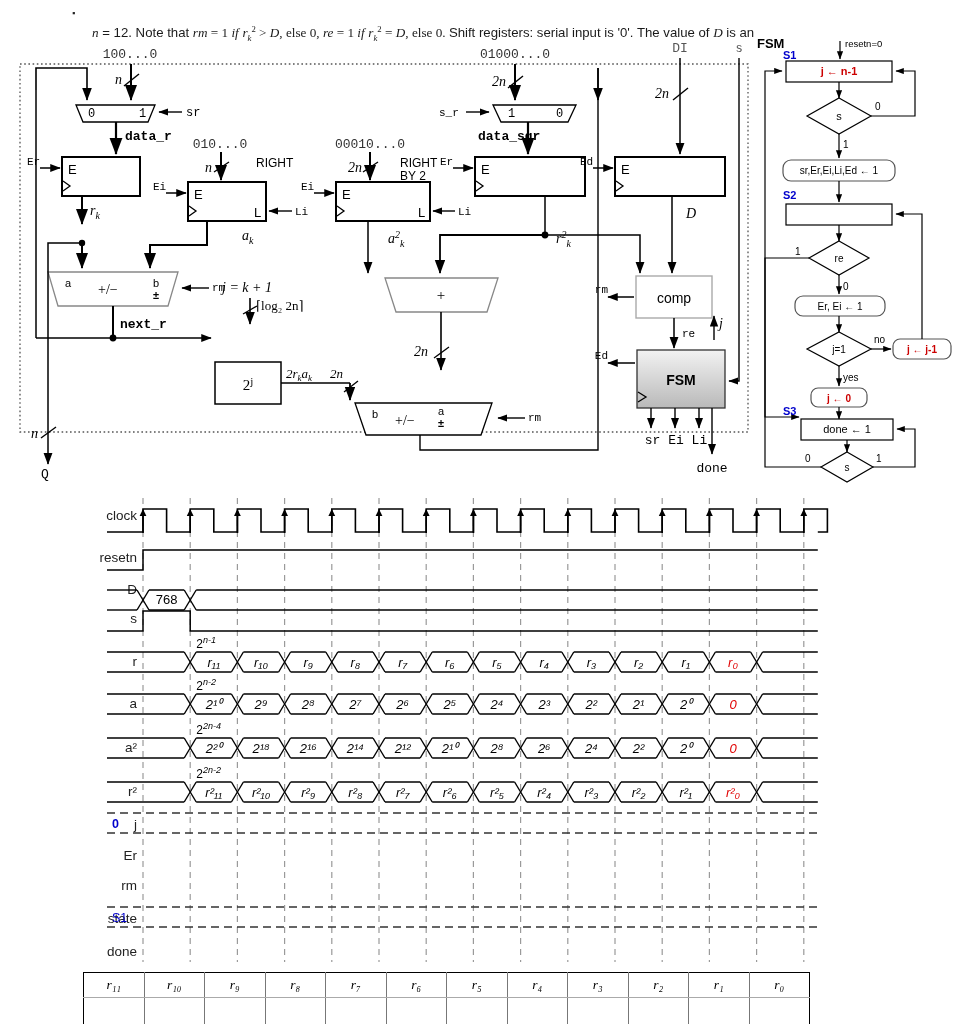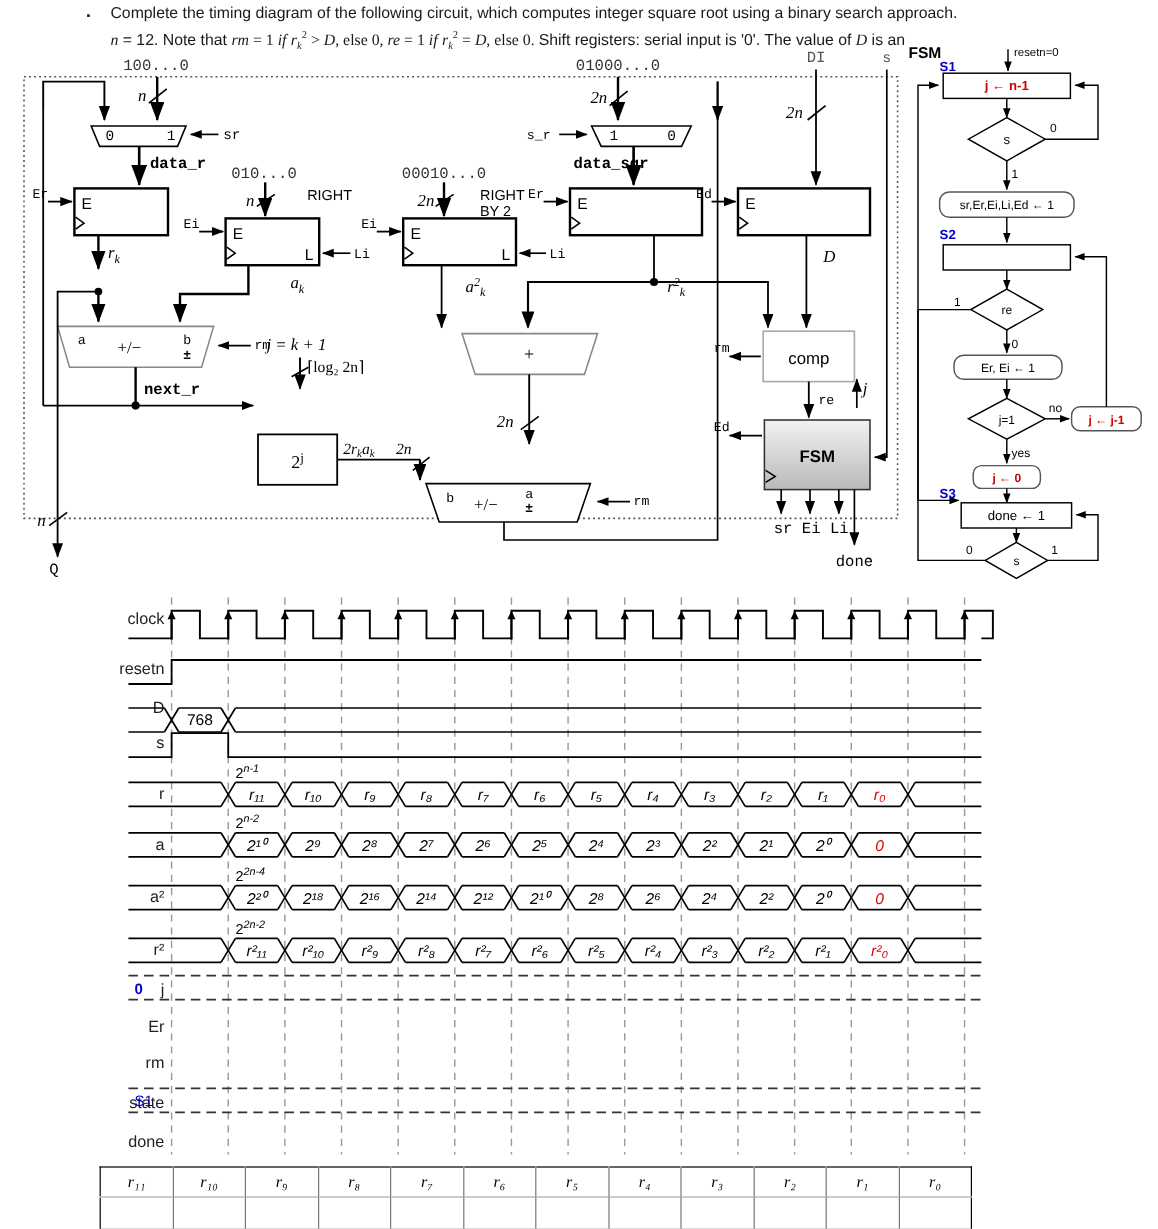--- a/index.html
+++ b/index.html
@@ -23,21 +23,21 @@
   
   svg{display:block;overflow:visible;}
   text{font-family:"Liberation Sans",sans-serif;}
 </style>
 </head>
 <body>
 
 <div id="stmt" class="abs">
   <span class="bullet">▪</span>
   <div class="body">
-    <span>Complete the timing diagram of the following circuit, which computes integer square root using a binary search approach.</span><br>
+    <br>
     <span class="it">n</span><span> = 12. Note that </span><span class="it">rm</span><span class="ro"> = 1 </span><span class="it">if</span>&nbsp;<span class="it">r</span><sub class="s it">k</sub><sup class="s ro">2</sup><span class="ro"> &gt; </span><span class="it">D</span><span class="ro">, else 0, </span><span class="it">re</span><span class="ro"> = 1 </span><span class="it">if</span>&nbsp;<span class="it">r</span><sub class="s it">k</sub><sup class="s ro">2</sup><span class="ro"> = </span><span class="it">D</span><span class="ro">, else 0. </span><span>Shift registers: serial input is '0'. The value of </span><span class="it">D</span><span> is an</span><br>
   </div>
 </div>
 
 <div class="abs" style="left:0;top:40px;width:760px;height:440px;">
 <svg width="760" height="440" viewBox="0 0 760 440">
   <defs>
     <marker id="ah" markerWidth="9" markerHeight="9" refX="7.5" refY="3" orient="auto">
       <path d="M0,0 L8,3 L0,6 z" fill="#000"></path>
     </marker>

